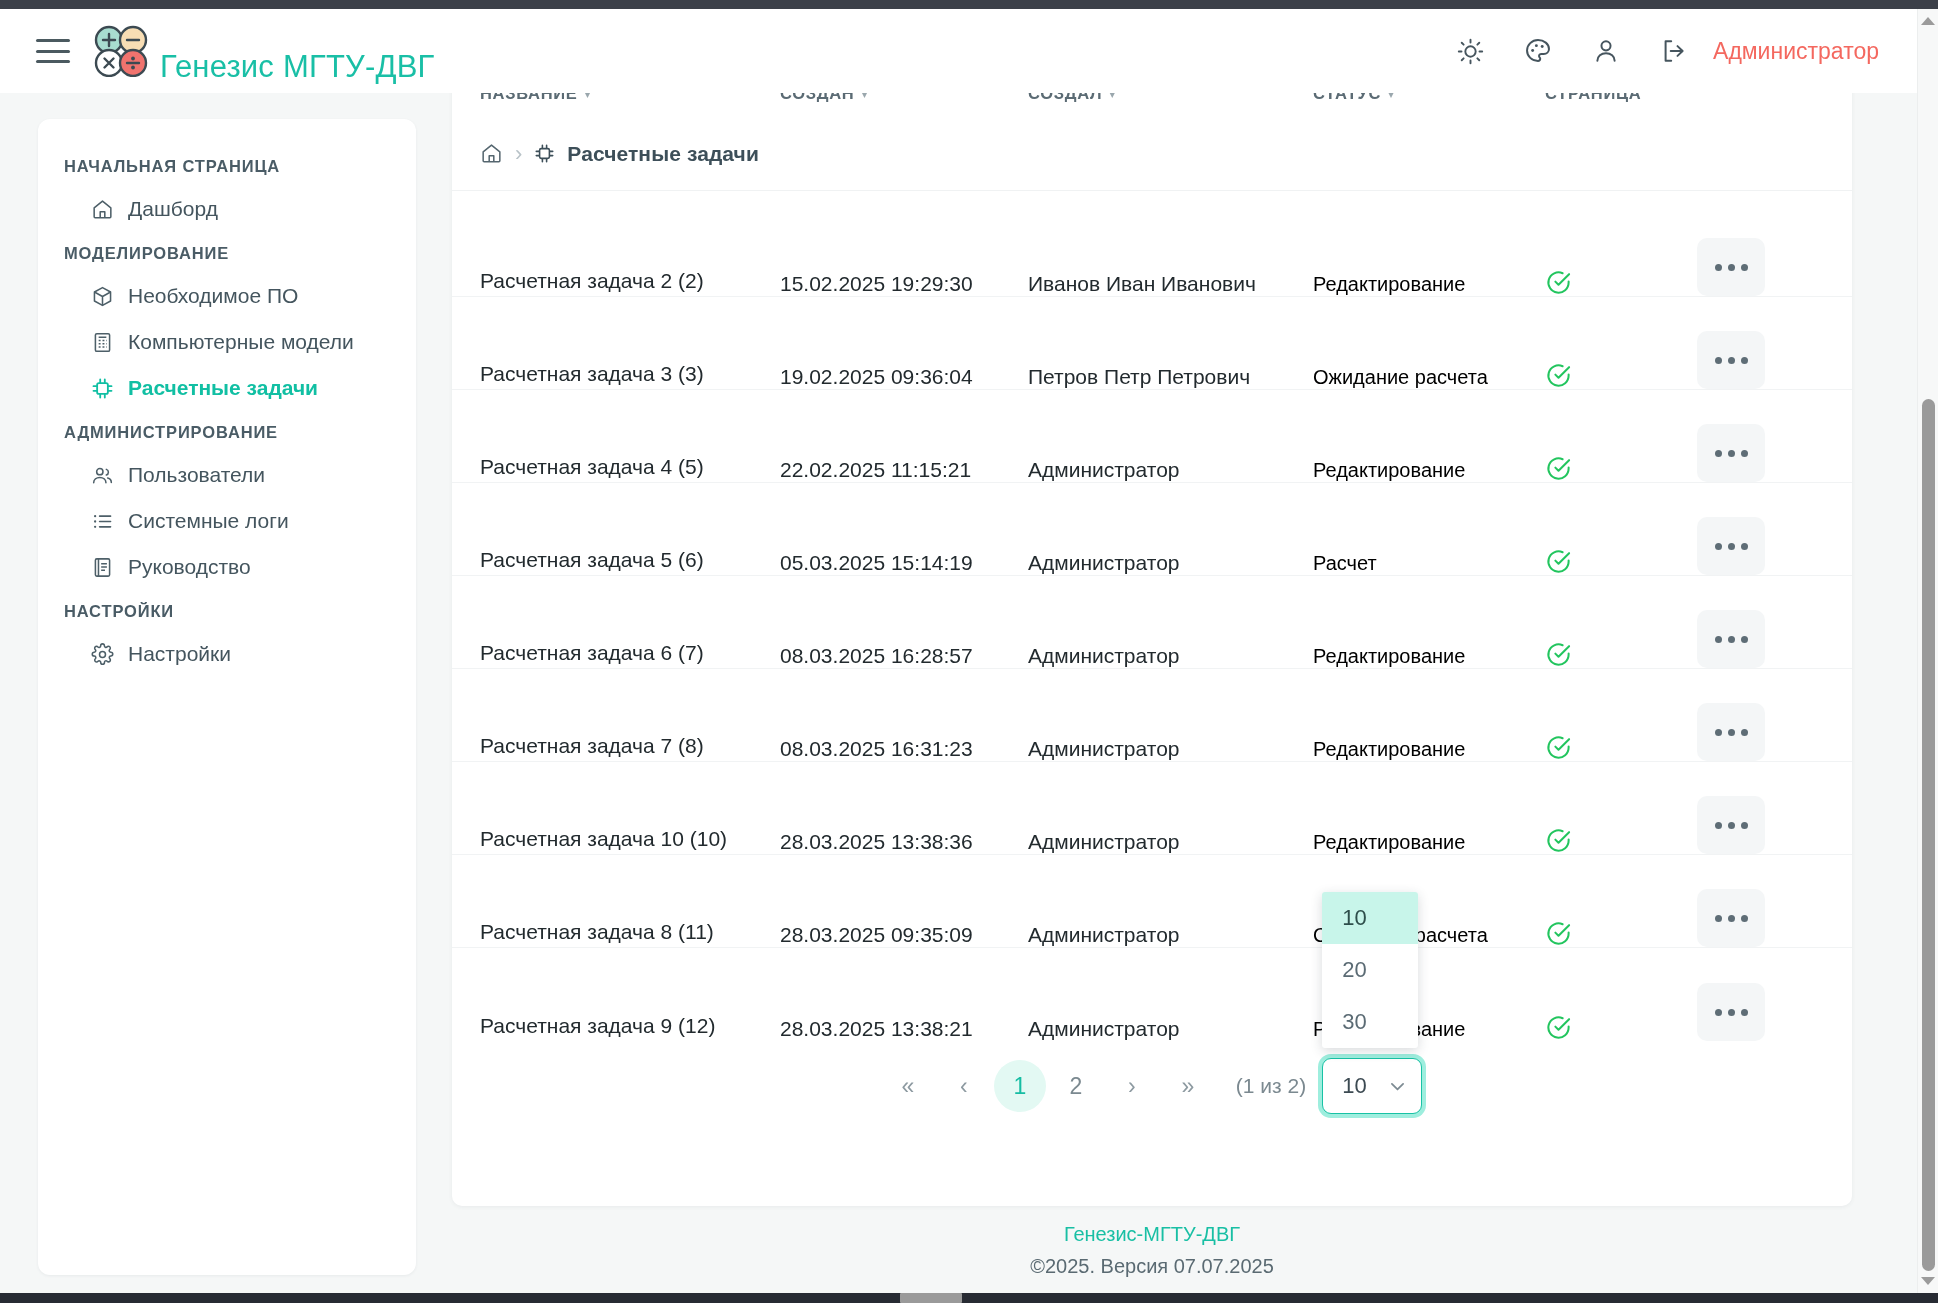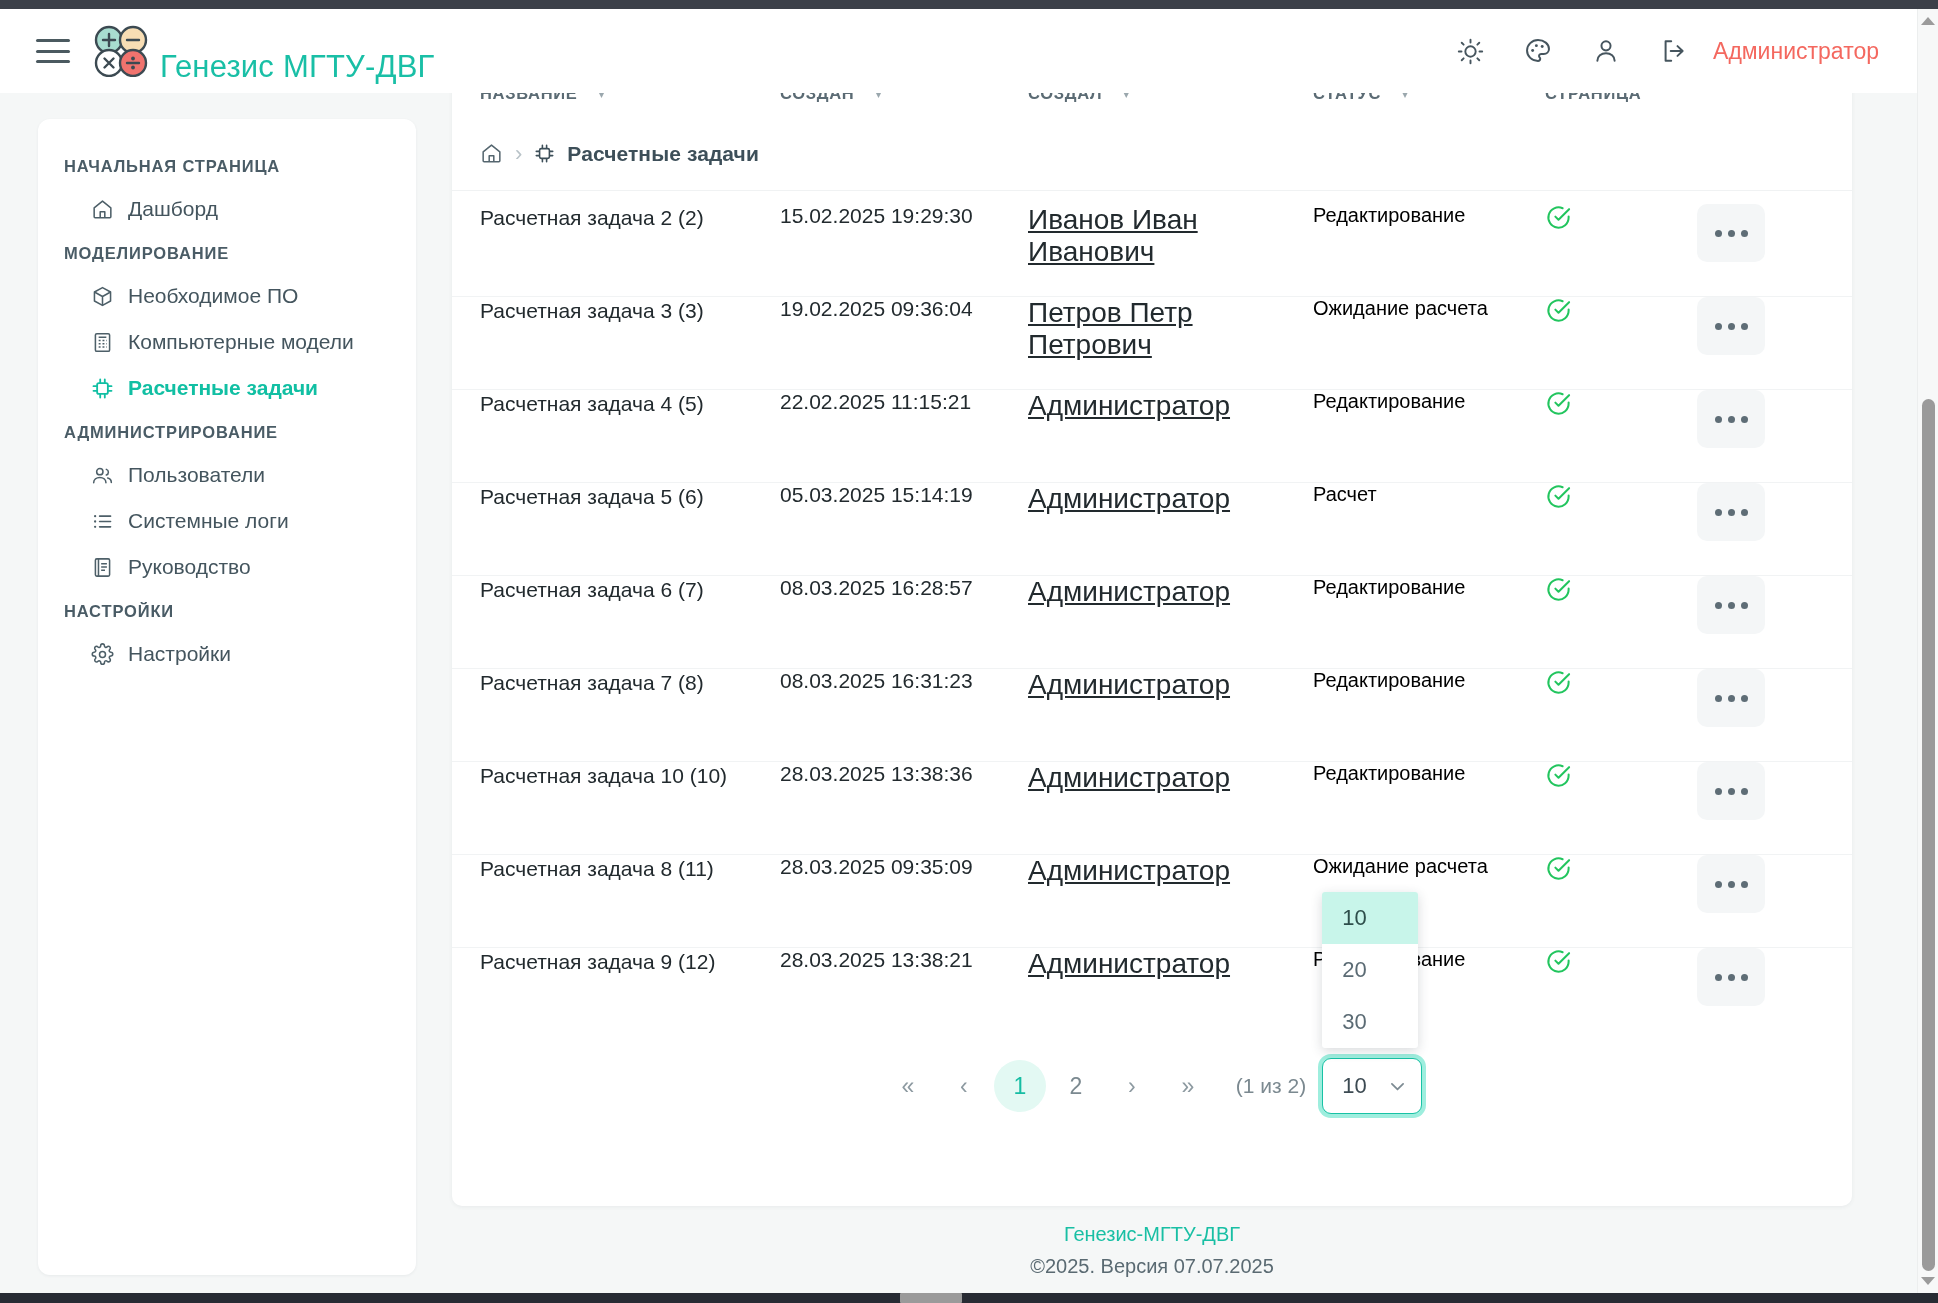--- a/index.html
+++ b/index.html
@@ -127,21 +127,21 @@
   
   #table-head {
     position: absolute; top: -6px; left: 0;
     width: 1400px; height: 40px;
     display: flex; align-items: flex-end;
     padding: 0 28px 2px 28px;
     overflow: hidden;
   }
   #table-head .th {
     font-size: 16.5px; font-weight: 700; letter-spacing: .7px;
-    color: #5b6b74; display: flex; align-items: center; gap: 21px;
+    color: #5b6b74; display: flex; align-items: center; gap: 7px;
     white-space: nowrap;
   }
   .sort-caret { font-size: 12px; color: #9aa7ad; }
 
   
   #breadcrumb {
     position: absolute; top: 46px; left: 0;
     width: 1400px; height: 74px;
     background: #ffffff;
     display: flex; align-items: center;
@@ -153,29 +153,29 @@
   #breadcrumb .crumb-label {
     font-size: 21px; font-weight: 700; color: #3d4f59; letter-spacing: .1px;
   }
 
   
   #table-body {
     position: absolute; top: 133px; left: 0;
     width: 1400px;
   }
   .trow {
-    display: flex; align-items: flex-start;
+    display: flex; align-items: flex-end;
     min-height: 93px;
     border-bottom: 1px solid #f1f3f4;
     padding: 0 28px;
   }
   .trow:last-child { border-bottom: none; }
   .c-name   { width: 300px; font-size: 21px; color: #222a2e; line-height: 1.38; padding-right: 14px; }
   .c-date   { width: 248px; font-size: 21px; color: #222a2e; }
-  .c-author { width: 285px; font-size: 28px; color: #222a2e; text-decoration: underline; }
+  .c-author { width: 285px; font-size: 21px; color: #222a2e; }
   .c-status { width: 232px; font-size: 20px; color: #000000; }
   .c-check  { width: 152px; display: flex; align-items: center; }
   .c-menu   { flex: 1 1 auto; display: flex; justify-content: flex-start; }
   .dots-btn {
     width: 68px; height: 58px; border-radius: 10px;
     background: #f4f6f7; border: none; cursor: pointer;
     display: flex; align-items: center; justify-content: center; gap: 6px;
   }
   .dots-btn i { width: 7px; height: 7px; border-radius: 50%; background: #5e6d76; display: block; }
 

